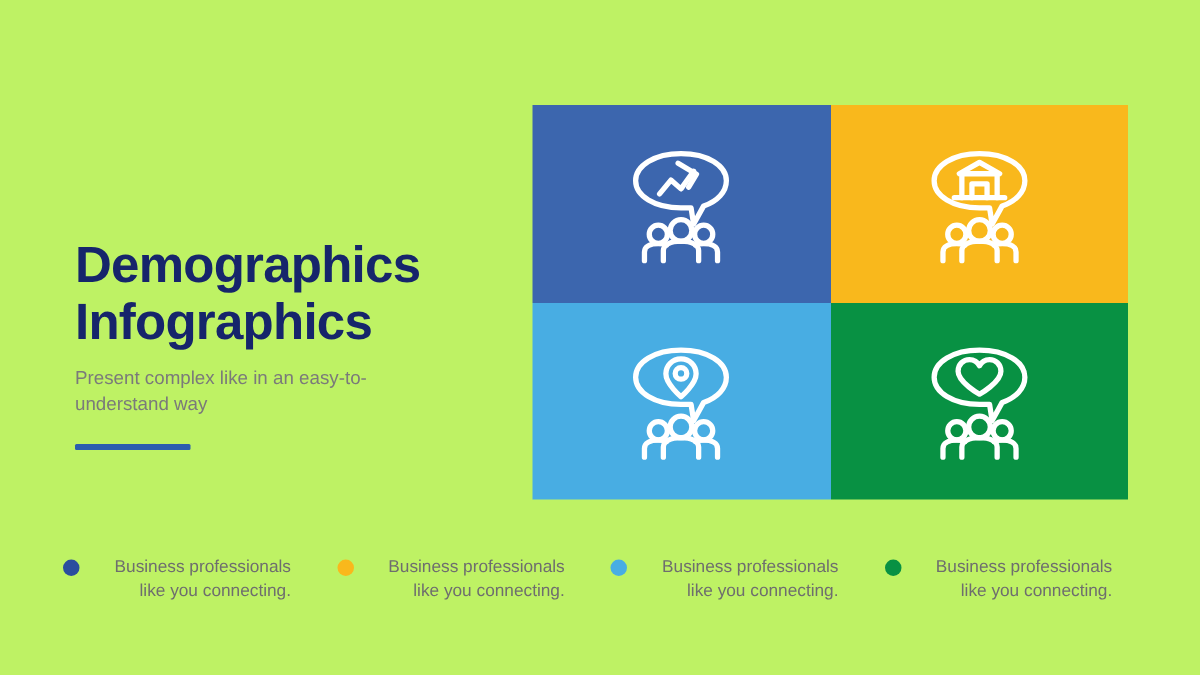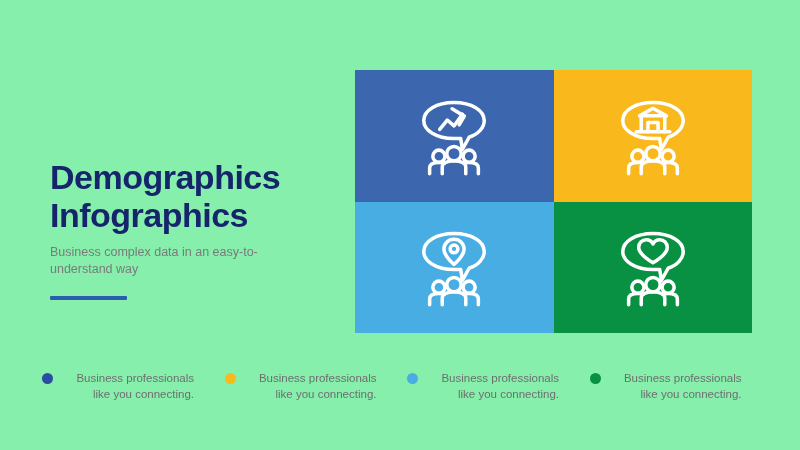--- a/index.html
+++ b/index.html
@@ -11,21 +11,21 @@
     height: 450px;
     background: #ffffff;
     font-family: "Liberation Sans", sans-serif;
     overflow: hidden;
     position: relative;
   }
 
   .slide {
     position: absolute;
     inset: 0;
-    background: #86efac;
+    background: #bef264;
   }
 
   
   .text-col {
     position: absolute;
     left: 50px;
     top: 158px;
     width: 270px;
   }
   .title {
@@ -100,21 +100,21 @@
   }
 </style>
 </head>
 <body style="background: rgb(255, 255, 255);">
 
 <div class="slide">
 
   <div class="text-col">
     <h1 class="title" style="color: rgb(22, 37, 107);">Demographics
 Infographics</h1>
-    <p class="subtitle" style="color: rgb(122, 122, 122);">Business complex data in an easy-to-understand way</p>
+    <p class="subtitle" style="color: rgb(122, 122, 122);">Present complex like in an easy-to-understand way</p>
     <div class="accent-bar" style="background: rgb(43, 93, 175);"></div>
   </div>
 
   <div class="grid">
 
     <div class="cell" id="q0" style="background: rgb(60, 102, 174);">
       <span>
         <svg width="84" height="84" viewBox="0 0 100 100" fill="none" stroke="#ffffff" stroke-width="4.2" stroke-linecap="round" stroke-linejoin="round">
           <path d="M50 10 C29 10 14 19.5 14 31.5 C14 43.5 29 53 50 53 L58 53 L60 66 L68 51.5 C79 47.8 86 40.2 86 31.5 C86 19.5 71 10 50 10 Z"></path>
           <polyline points="33,42 42,31 50,38 60,24"></polyline>

